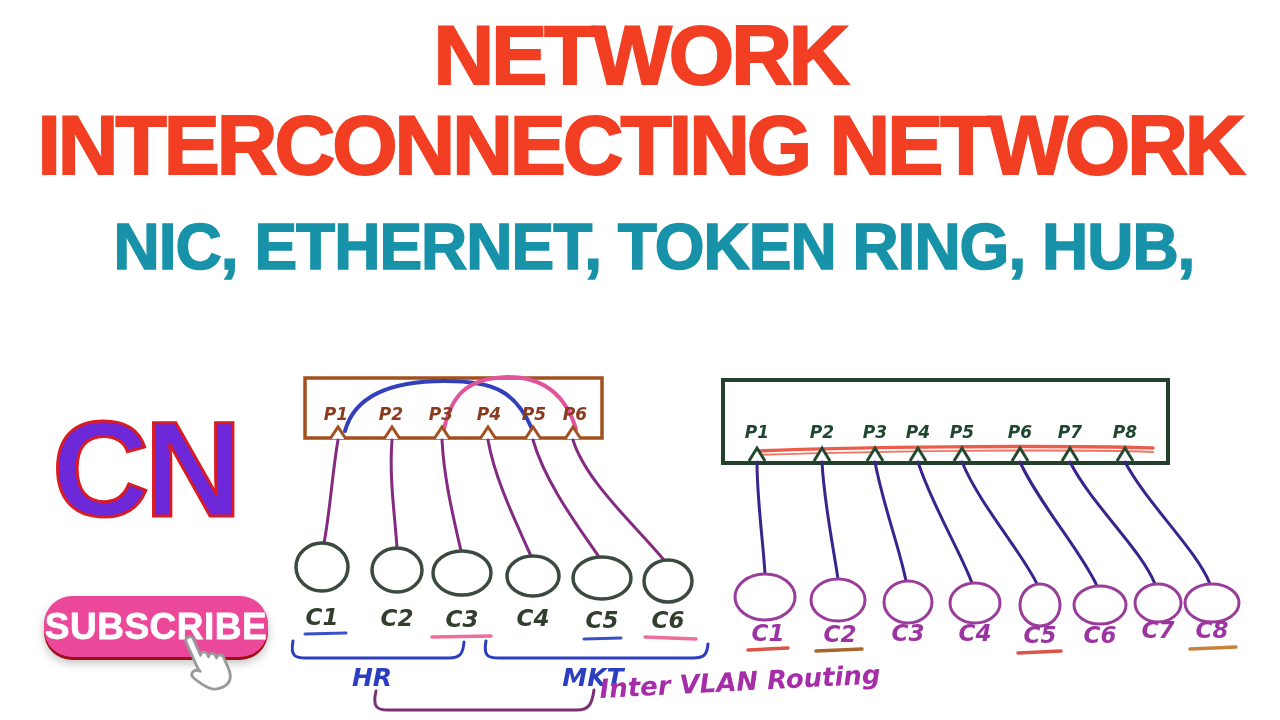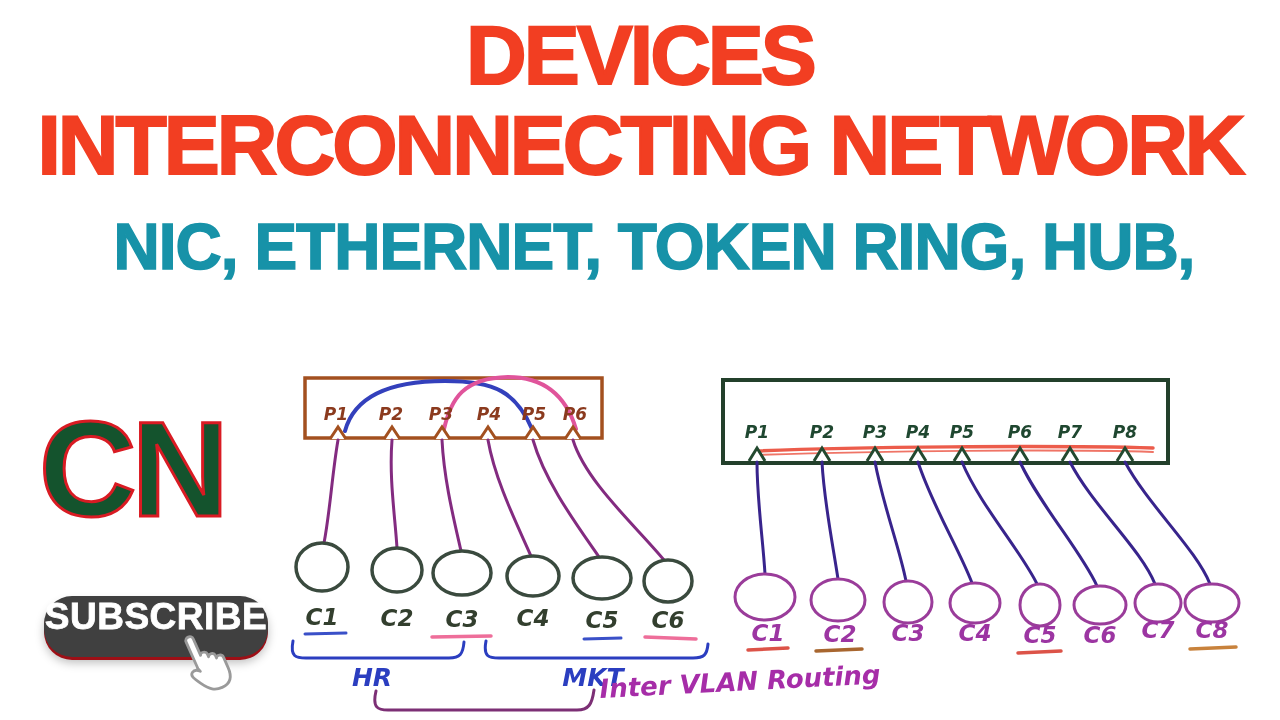--- a/index.html
+++ b/index.html
@@ -11,48 +11,48 @@
   .title-line {
     font-weight:bold; font-size:84px; line-height:90px; color:#F23E22;
     letter-spacing:-3px; white-space:nowrap; -webkit-text-stroke:2px #F23E22;
   }
   .subtitle-wrap { margin-top:22px; }
   .subtitle-line {
     font-weight:bold; font-size:64px; line-height:70px; color:#1792A8;
     letter-spacing:-1px; white-space:nowrap;padding-left:28px; -webkit-text-stroke:1.5px #1792A8;
   }
   .cn-logo {
-    position:absolute; left:39px; top:402px; font-weight:bold; font-size:135px;
-    line-height:1; color:#14532d; letter-spacing:-5px; -webkit-text-stroke:3px #D91B23;
+    position:absolute; left:52px; top:402px; font-weight:bold; font-size:135px;
+    line-height:1; color:#6d28d9; letter-spacing:-5px; -webkit-text-stroke:3px #D91B23;
   }
   .subscribe-btn {
     position:absolute; left:44px; top:596px; width:224px; height:61px;
-    background:#404040; border-radius:28px;
+    background:#ec4899; border-radius:28px;
     box-shadow:0 3px 0 #9e0f16, 0 6px 10px rgba(0,0,0,0.25);
-    display:flex; align-items:flex-start; justify-content:center; cursor:pointer;
+    display:flex; align-items:center; justify-content:center; cursor:pointer;
   }
   .subscribe-btn span {
     color:#ffffff; font-weight:bold; font-size:37px; letter-spacing:0.5px;
     -webkit-text-stroke:0.8px #ffffff;
   }
   svg.diagram { position:absolute; left:0; top:0; width:1280px; height:720px; }
   .hw-port-left  { font-family:"DejaVu Sans",sans-serif; font-style:italic; font-weight:bold; font-size:17px; fill:#8B3A1E; }
   .hw-port-right { font-family:"DejaVu Sans",sans-serif; font-style:italic; font-weight:bold; font-size:17px; fill:#1F4730; }
   .hw-comp-left  { font-family:"DejaVu Sans",sans-serif; font-style:italic; font-weight:bold; font-size:23px; fill:#333F2E; }
   .hw-comp-right { font-family:"DejaVu Sans",sans-serif; font-style:italic; font-weight:bold; font-size:23px; fill:#9C35A2; }
   .hw-group      { font-family:"DejaVu Sans",sans-serif; font-style:italic; font-weight:bold; font-size:25px; fill:#2B3EC0; }
   .hw-note       { font-family:"DejaVu Sans",sans-serif; font-style:italic; font-weight:bold; font-size:26px; fill:#A62DA8; }
 </style>
 </head>
 <body>
 
 <div class="page">
 
   <div class="titles">
-    <div class="title-line">DEVICES</div>
+    <div class="title-line">NETWORK</div>
     <div class="title-line">INTERCONNECTING NETWORK</div>
     <div class="subtitle-wrap">
       <div class="subtitle-line">NIC, ETHERNET, TOKEN RING, HUB,</div>
     </div>
   </div>
 
   <div class="cn-logo">CN</div>
 
   <div class="subscribe-btn">
     <span>SUBSCRIBE</span>

